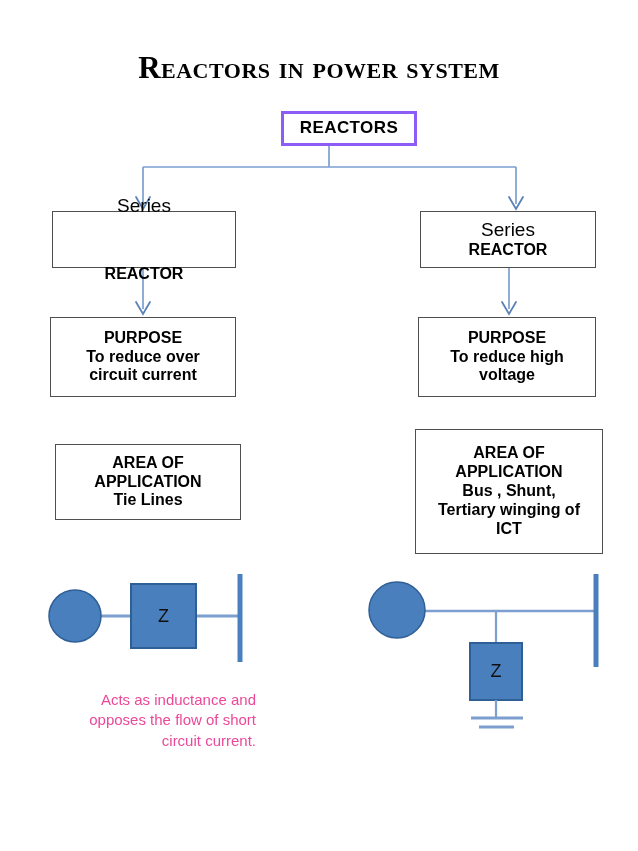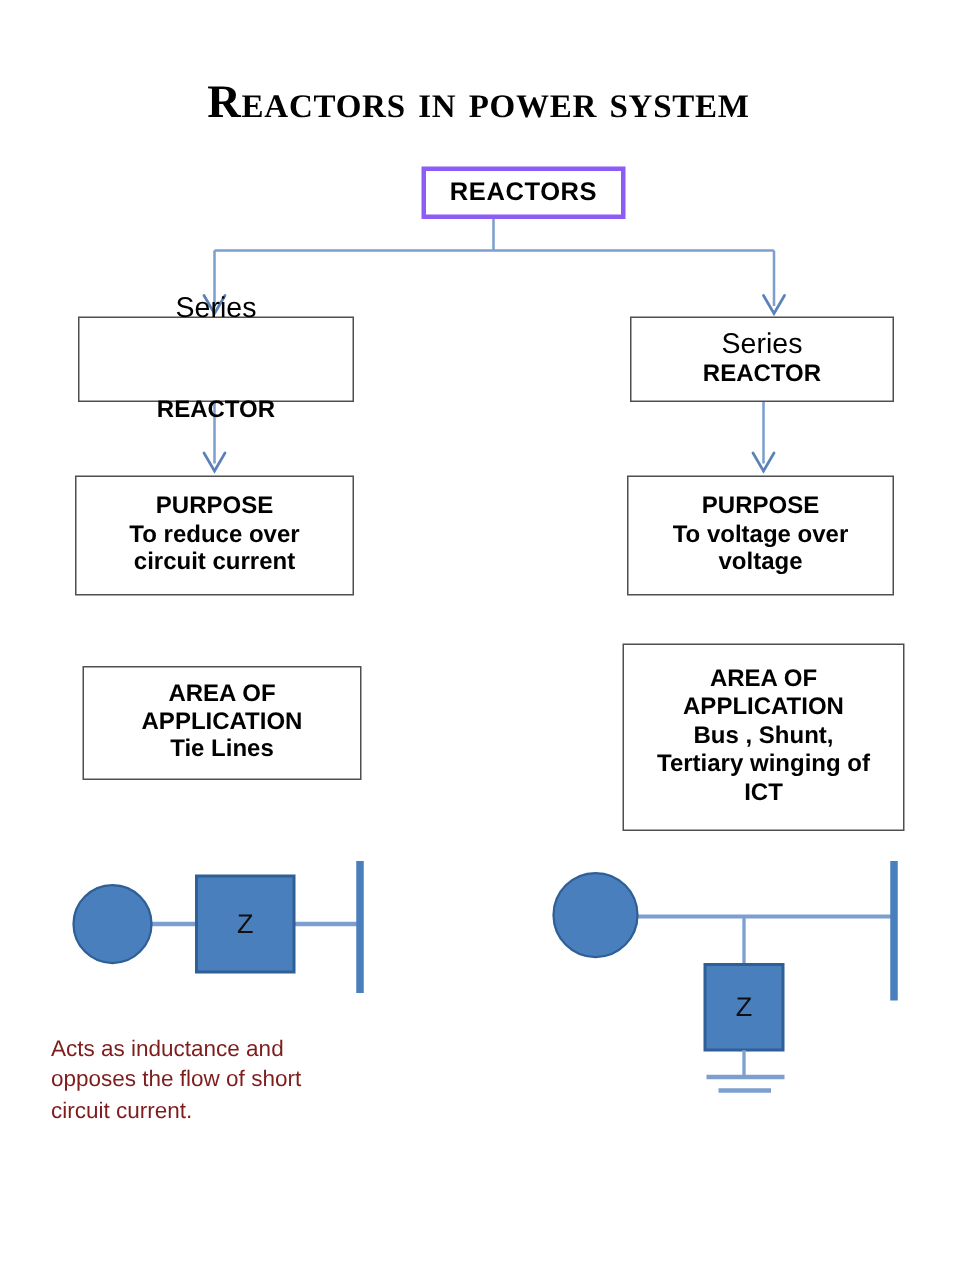--- a/index.html
+++ b/index.html
@@ -83,24 +83,24 @@
     position: absolute;
     left: 0; top: 0;
     width: 638px;
     height: 851px;
     pointer-events: none;
   }
 
   
   .caption {
     position: absolute;
-    text-align: left;
+    text-align: right;
     font-size: 15px;
     line-height: 1.35;
-    color: #7f1d1d;
+    color: #ec4899;
     white-space: pre-line;
   }
 
   
   .zlabel {
     position: absolute;
     font-size: 18px;
     font-weight: normal;
     color: #101010;
     text-align: center;
@@ -196,21 +196,21 @@
 opposes the  flow of short
 circuit current.</div>
 
   <div class="box thin" style="left:420px; top:199px; width:176px; height:57px;">
     <span class="line-big">Series</span>
     <span class="line-reg">REACTOR</span>
   </div>
 
   <div class="box thin" style="left:418px; top:305px; width:178px; height:80px;">
     <span class="line-bold">PURPOSE</span>
-    <span class="line-reg">To voltage over</span>
+    <span class="line-reg">To reduce high</span>
     <span class="line-reg">voltage</span>
   </div>
 
   <div class="box thin" style="left:415px; top:417px; width:188px; height:125px;">
     <span class="line-bold">AREA OF</span>
     <span class="line-bold">APPLICATION</span>
     <span class="line-reg">Bus , Shunt,</span>
     <span class="line-reg">Tertiary winging of</span>
     <span class="line-reg">ICT</span>
   </div>

